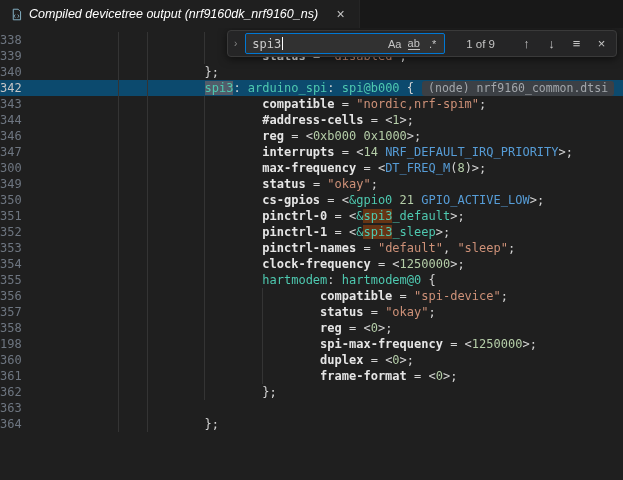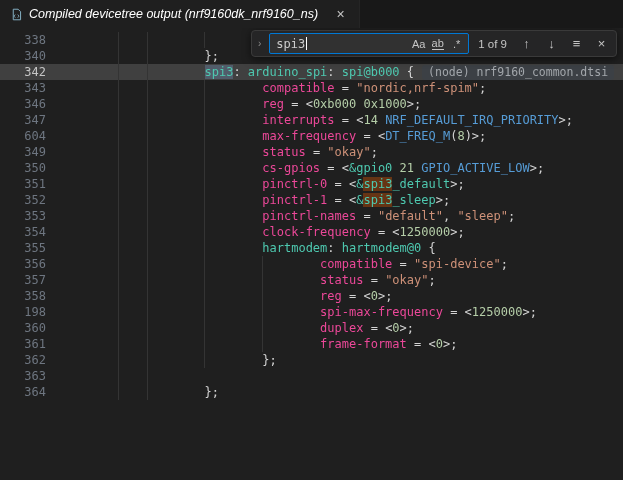--- a/index.html
+++ b/index.html
@@ -12,28 +12,28 @@
          border-right: 1px solid #252525; max-width: 360px; cursor: pointer; }
   .tab-title { color: #ffffff; font-size: 12.5px; font-style: italic; white-space: nowrap; }
   .tab-close { color: #c5c5c5; font-style: normal; font-size: 14px; margin-left: 8px;
                width: 18px; height: 18px; display: flex; align-items: center; justify-content: center; border-radius: 3px; }
   .tab-icon { display: flex; align-items: center; }
 
   
   .editor { position: relative; height: 452px; overflow: hidden; }
   .code-area { padding-top: 4px; font-family: "DejaVu Sans Mono", monospace; font-size: 12px; line-height: 16px; }
   .row { display: flex; height: 16px; }
-  .row.current { background: #404040; }
-  .gutter { flex: 0 0 46px; text-align: right; color: #6e7681; user-select: none; }
+  .row.current { background: #0c4a6e; }
+  .gutter { flex: 0 0 46px; color: #6e7681; user-select: none; }
   .row.current .gutter { color: #c6c6c6; }
   .content { position: relative; flex: 1; padding-left: 14px; white-space: pre; color: #d4d4d4; }
   .guide { position: absolute; top: 0; bottom: 0; width: 1px; background: #343434; }
 
   .tk-d { color: #d4d4d4; }
-  .tk-p { color: #ec4899; }
+  .tk-p { color: #e5e5e5; font-weight: bold; }
   .tk-s { color: #ce9178; }
   .tk-n { color: #b5cea8; }
   .tk-m { color: #569cd6; }
   .tk-t { color: #4ec9b0; }
   .match-cur { background: #515c6a; }
   .match { background: rgba(234, 92, 0, 0.35); }
 
   .hint { display: inline-block; background: #3c4045; color: #a2a6ab; border-radius: 3px;
           padding: 0 6px; margin-left: 8px; font-size: 11.5px; line-height: 15px; vertical-align: top; margin-top: 0.5px; }
 
@@ -44,21 +44,21 @@
   .find-toggle { width: 11px; height: 100%; display: flex; align-items: center; justify-content: center;
                  color: #8a8a8a; font-size: 10px; cursor: pointer; }
   .find-input { display: flex; align-items: center; width: 200px; height: 21px;
                 background: #313131; border: 1px solid #0078d4; border-radius: 2px; padding: 0 2px 0 6px; }
   .find-text { color: #cccccc; font-family: "DejaVu Sans Mono", monospace; font-size: 12px; }
   .caret { width: 1px; height: 13px; background: #ffffff; margin-left: 1px; }
   .find-input .spacer { flex: 1; }
   .opt { width: 19px; height: 18px; display: flex; align-items: center; justify-content: center;
          color: #c5c5c5; font-size: 11px; border-radius: 3px; cursor: pointer; }
   .opt .uline { border-bottom: 1px solid #c5c5c5; }
-  .find-count { color: #c5c5c5; font-size: 11.5px; margin: 0 5px; white-space: nowrap; }
+  .find-count { color: #c5c5c5; font-size: 11.5px; margin: 0 17px; white-space: nowrap; }
   .icon-btn { width: 21px; height: 21px; display: flex; align-items: center; justify-content: center;
               color: #c5c5c5; font-size: 13px; border-radius: 4px; cursor: pointer; }
 </style>
 </head>
 <body>
 
 <div class="tabbar">
   <div class="tab">
     <span class="tab-icon">
       <svg width="13" height="13" viewBox="0 0 16 16">
@@ -91,41 +91,49 @@
     <span class="icon-btn">≡</span>
     <span class="icon-btn">×</span>
   </div>
 
   <div class="code-area">
       <div class="row">
         <div class="gutter">338</div>
         <div class="content"><span class="guide" style="left: calc(8ch + 14px);"></span><span class="guide" style="left: calc(12ch + 14px);"></span><span class="guide" style="left: calc(20ch + 14px);"></span></div>
       </div>
       <div class="row">
+        <div class="gutter">339</div>
+        <div class="content"><span class="guide" style="left: calc(8ch + 14px);"></span><span class="guide" style="left: calc(12ch + 14px);"></span><span class="guide" style="left: calc(20ch + 14px);"></span><span class="tk-d">                            </span><span class="tk-p">status</span><span class="tk-d"> = </span><span class="tk-s">"disabled"</span><span class="tk-d">;</span></div>
+      </div>
+      <div class="row">
         <div class="gutter">340</div>
         <div class="content"><span class="guide" style="left: calc(8ch + 14px);"></span><span class="guide" style="left: calc(12ch + 14px);"></span><span class="tk-d">                    </span><span class="tk-d">};</span></div>
       </div>
       <div class="row current">
         <div class="gutter">342</div>
         <div class="content"><span class="guide" style="left: calc(8ch + 14px);"></span><span class="guide" style="left: calc(12ch + 14px);"></span><span class="tk-d">                    </span><span class="tk-t match-cur">spi3</span><span class="tk-d">: </span><span class="tk-t">arduino_spi</span><span class="tk-d">: </span><span class="tk-t">spi@b000</span><span class="tk-d"> {</span><span class="hint">(node) nrf9160_common.dtsi</span></div>
       </div>
       <div class="row">
         <div class="gutter">343</div>
         <div class="content"><span class="guide" style="left: calc(8ch + 14px);"></span><span class="guide" style="left: calc(12ch + 14px);"></span><span class="guide" style="left: calc(20ch + 14px);"></span><span class="tk-d">                            </span><span class="tk-p">compatible</span><span class="tk-d"> = </span><span class="tk-s">"nordic,nrf-spim"</span><span class="tk-d">;</span></div>
       </div>
       <div class="row">
+        <div class="gutter">344</div>
+        <div class="content"><span class="guide" style="left: calc(8ch + 14px);"></span><span class="guide" style="left: calc(12ch + 14px);"></span><span class="guide" style="left: calc(20ch + 14px);"></span><span class="tk-d">                            </span><span class="tk-p">#address-cells</span><span class="tk-d"> = &lt;</span><span class="tk-n">1</span><span class="tk-d">&gt;;</span></div>
+      </div>
+      <div class="row">
         <div class="gutter">346</div>
         <div class="content"><span class="guide" style="left: calc(8ch + 14px);"></span><span class="guide" style="left: calc(12ch + 14px);"></span><span class="guide" style="left: calc(20ch + 14px);"></span><span class="tk-d">                            </span><span class="tk-p">reg</span><span class="tk-d"> = &lt;</span><span class="tk-n">0xb000</span><span class="tk-d"> </span><span class="tk-n">0x1000</span><span class="tk-d">&gt;;</span></div>
       </div>
       <div class="row">
         <div class="gutter">347</div>
         <div class="content"><span class="guide" style="left: calc(8ch + 14px);"></span><span class="guide" style="left: calc(12ch + 14px);"></span><span class="guide" style="left: calc(20ch + 14px);"></span><span class="tk-d">                            </span><span class="tk-p">interrupts</span><span class="tk-d"> = &lt;</span><span class="tk-n">14</span><span class="tk-d"> </span><span class="tk-m">NRF_DEFAULT_IRQ_PRIORITY</span><span class="tk-d">&gt;;</span></div>
       </div>
       <div class="row">
-        <div class="gutter">604</div>
+        <div class="gutter">300</div>
         <div class="content"><span class="guide" style="left: calc(8ch + 14px);"></span><span class="guide" style="left: calc(12ch + 14px);"></span><span class="guide" style="left: calc(20ch + 14px);"></span><span class="tk-d">                            </span><span class="tk-p">max-frequency</span><span class="tk-d"> = &lt;</span><span class="tk-m">DT_FREQ_M</span><span class="tk-d">(</span><span class="tk-n">8</span><span class="tk-d">)&gt;;</span></div>
       </div>
       <div class="row">
         <div class="gutter">349</div>
         <div class="content"><span class="guide" style="left: calc(8ch + 14px);"></span><span class="guide" style="left: calc(12ch + 14px);"></span><span class="guide" style="left: calc(20ch + 14px);"></span><span class="tk-d">                            </span><span class="tk-p">status</span><span class="tk-d"> = </span><span class="tk-s">"okay"</span><span class="tk-d">;</span></div>
       </div>
       <div class="row">
         <div class="gutter">350</div>
         <div class="content"><span class="guide" style="left: calc(8ch + 14px);"></span><span class="guide" style="left: calc(12ch + 14px);"></span><span class="guide" style="left: calc(20ch + 14px);"></span><span class="tk-d">                            </span><span class="tk-p">cs-gpios</span><span class="tk-d"> = &lt;</span><span class="tk-t">&amp;gpio0</span><span class="tk-d"> </span><span class="tk-n">21</span><span class="tk-d"> </span><span class="tk-m">GPIO_ACTIVE_LOW</span><span class="tk-d">&gt;;</span></div>
       </div>

